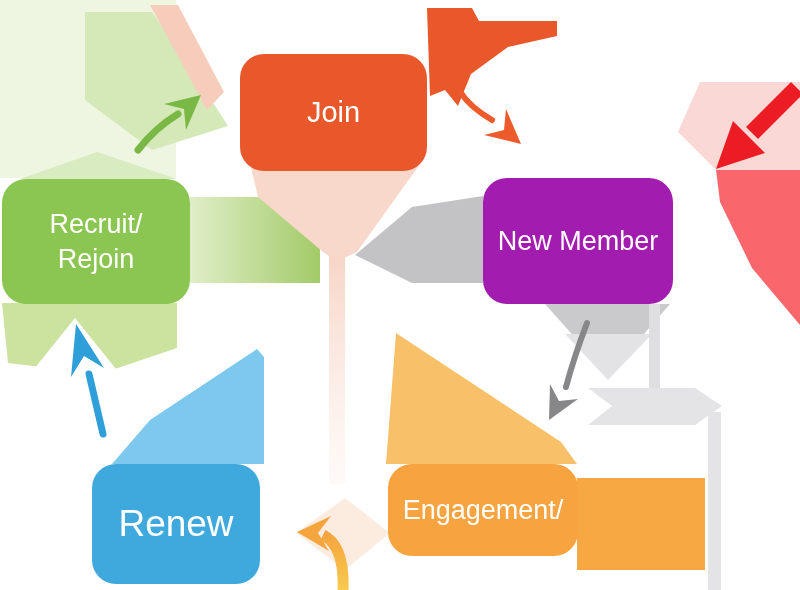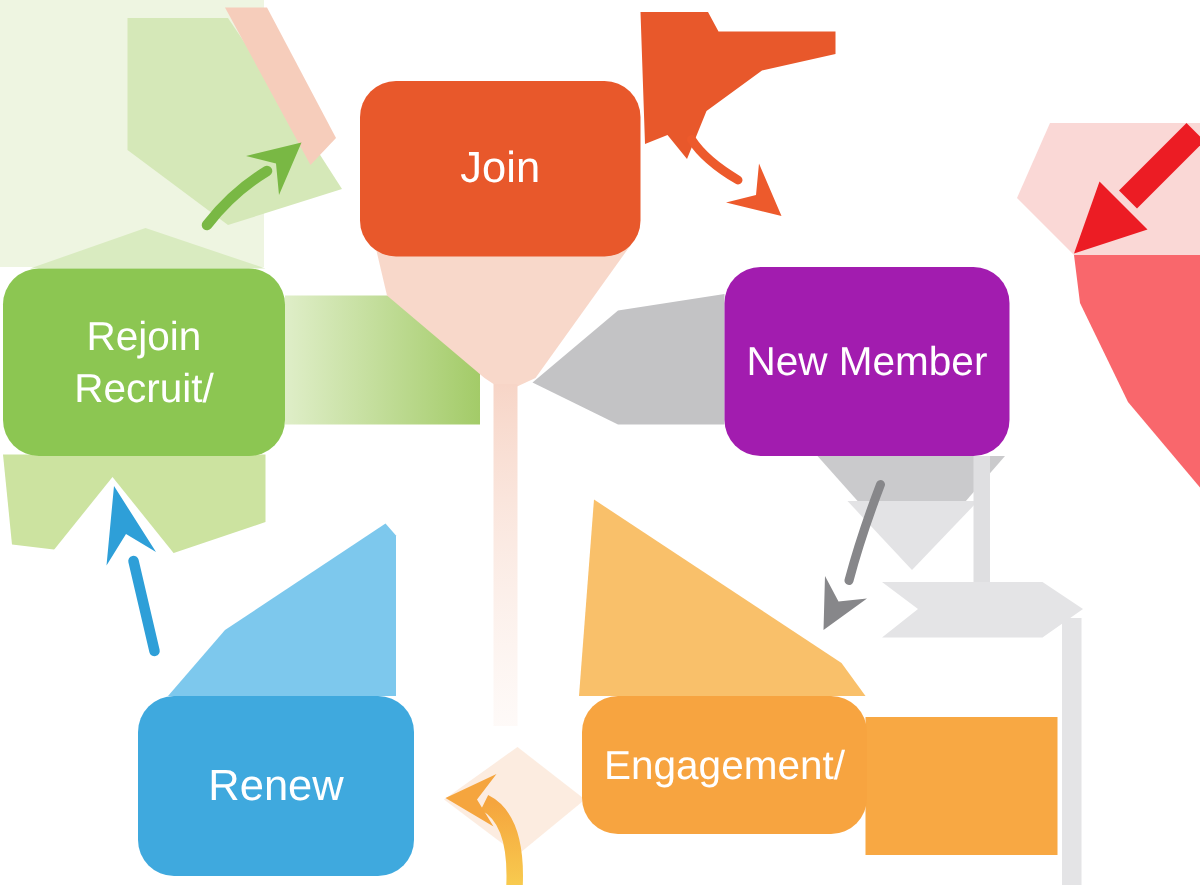--- a/index.html
+++ b/index.html
@@ -10,21 +10,21 @@
   .stage svg{position:absolute;left:0;top:0;}
   .node{
     position:absolute;display:flex;flex-direction:column;align-items:center;justify-content:center;
     color:#ffffff;text-align:center;border-radius:24px;
     font-family:"Liberation Sans",sans-serif;font-weight:400;
   }
   .node span{display:block;}
   .node-join      {left:240px;top:6px;  width:187px;height:117px;background:#E8582B;font-size:29px;margin-top:48px;}
   .node-orientation{left:483px;top:178px;width:190px;height:126px;background:#a21caf;font-size:27px;line-height:35px;}
   .node-recruit   {left:2px;  top:179px;width:188px;height:125px;background:#8CC652;font-size:27px;line-height:35px;}
-  .node-renew     {left:92px; top:464px;width:184px;height:120px;background:#3FA9DE;font-size:29px;}
+  .node-renew     {left:92px; top:464px;width:168px;height:120px;background:#3FA9DE;font-size:37px;}
   .node-engagement{left:388px;top:464px;width:190px;height:92px;background:#F7A440;font-size:27px;line-height:35px;}
 </style>
 </head>
 <body>
 
 <div class="stage">
 
   <svg width="800" height="590" viewBox="0 0 800 590">
     <defs>
       <linearGradient id="greenband" x1="0" y1="0" x2="1" y2="0">
@@ -100,17 +100,17 @@
 
   <div class="node node-engagement">
     <span>Engagement/</span>
   </div>
 
   <div class="node node-renew">
     <span>Renew</span>
   </div>
 
   <div class="node node-recruit">
+    <span>Recruit/</span>
     <span>Rejoin</span>
-    <span>Recruit/</span>
   </div>
 
 </div>
 
 </body></html>

